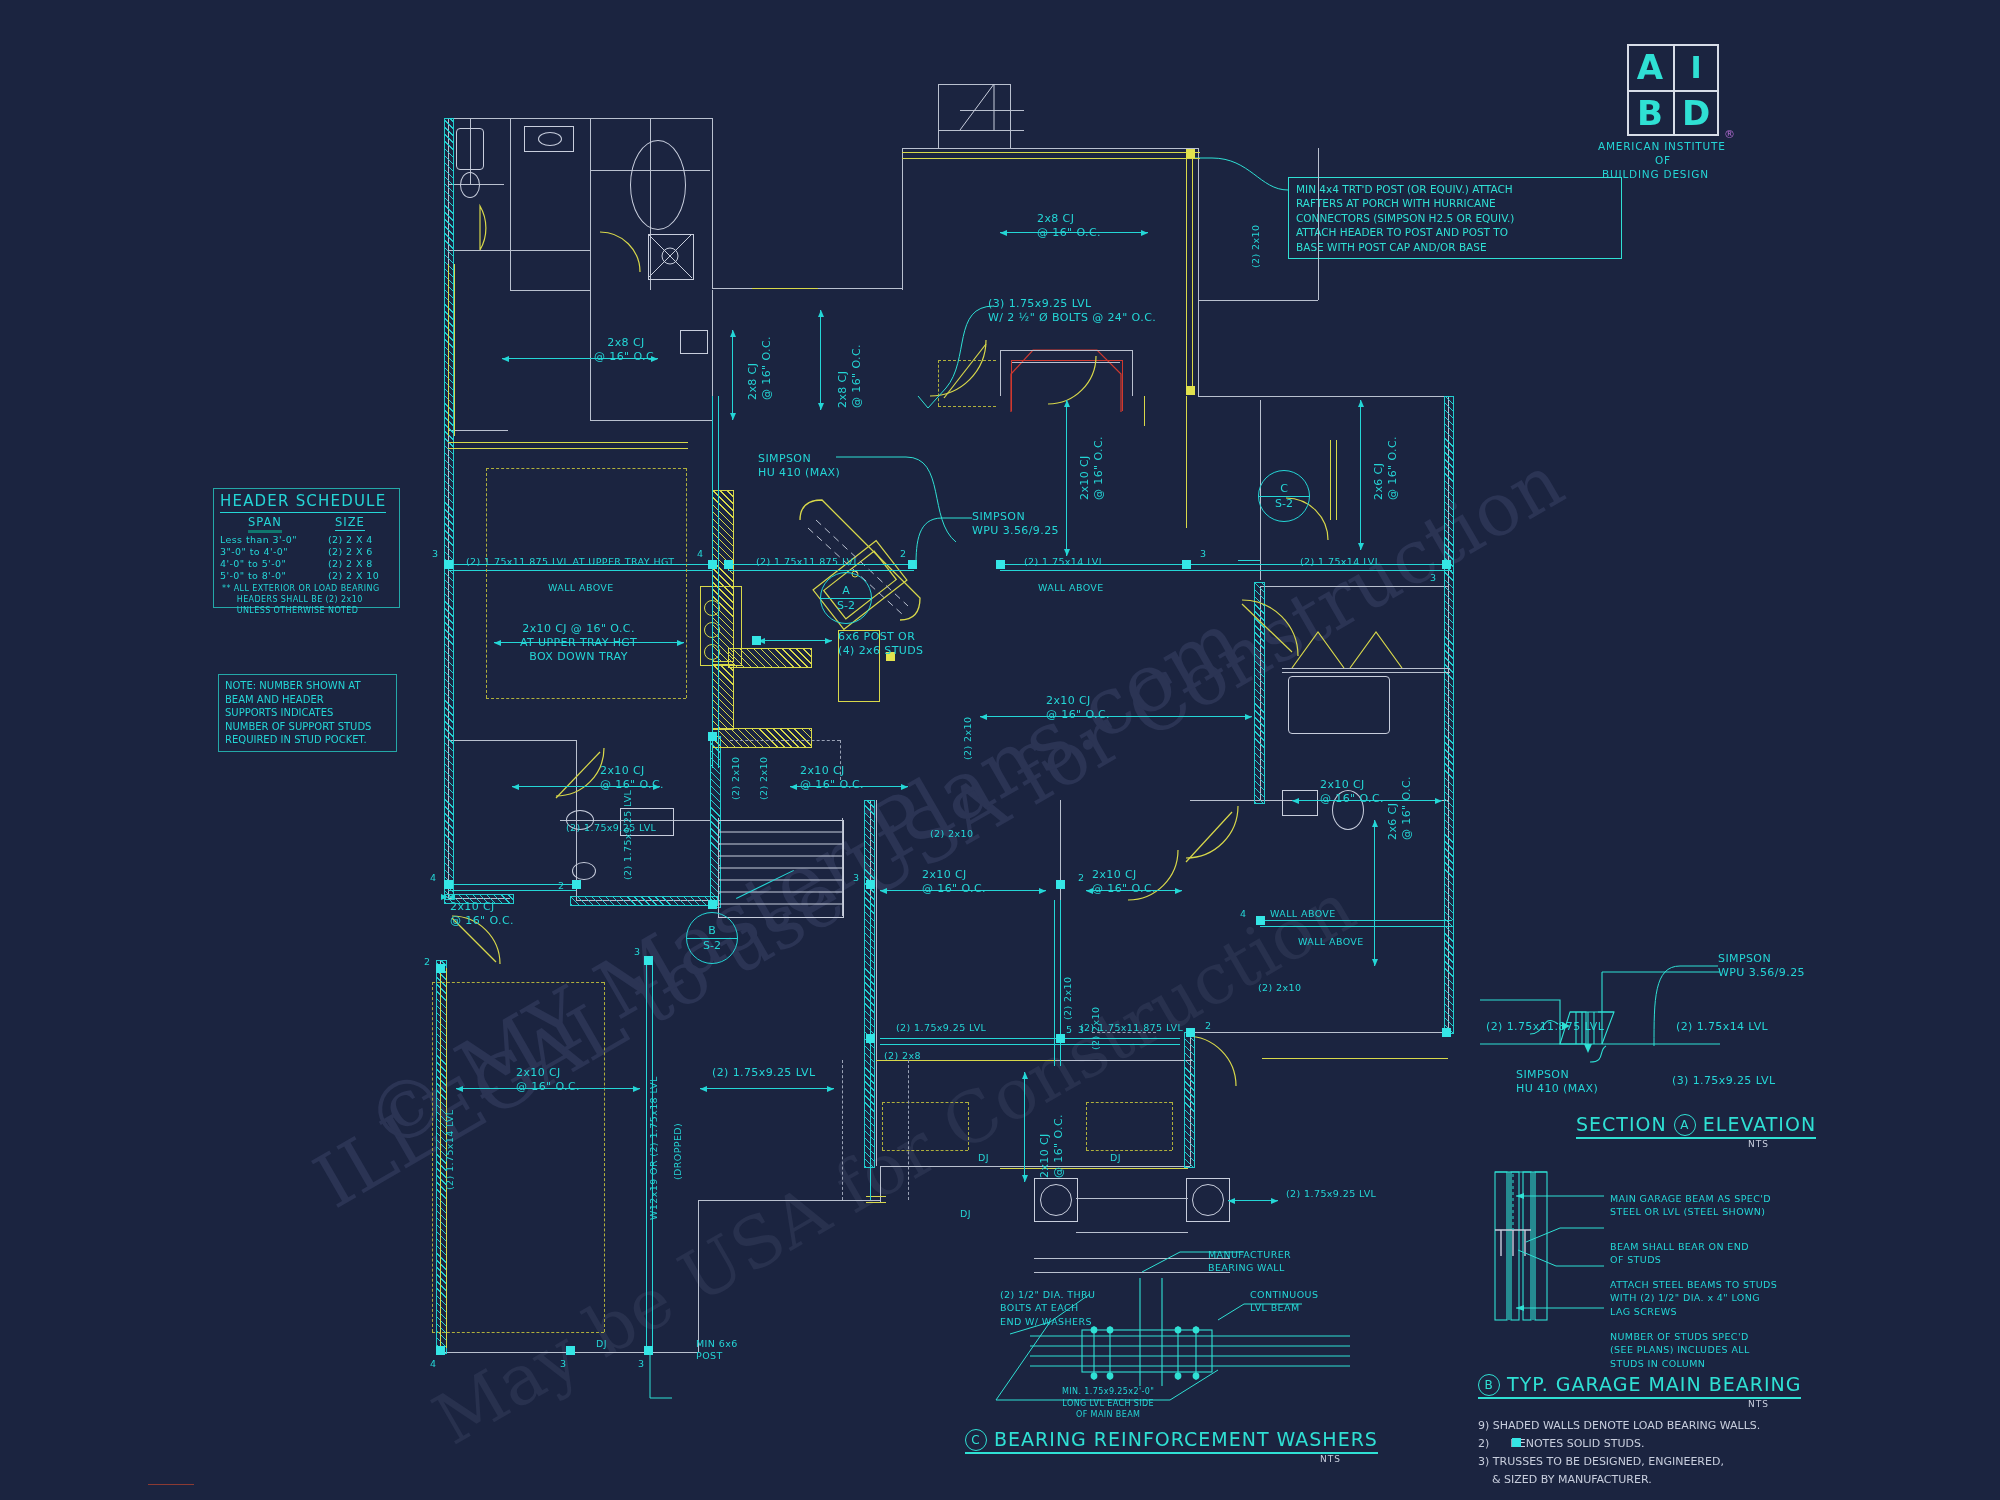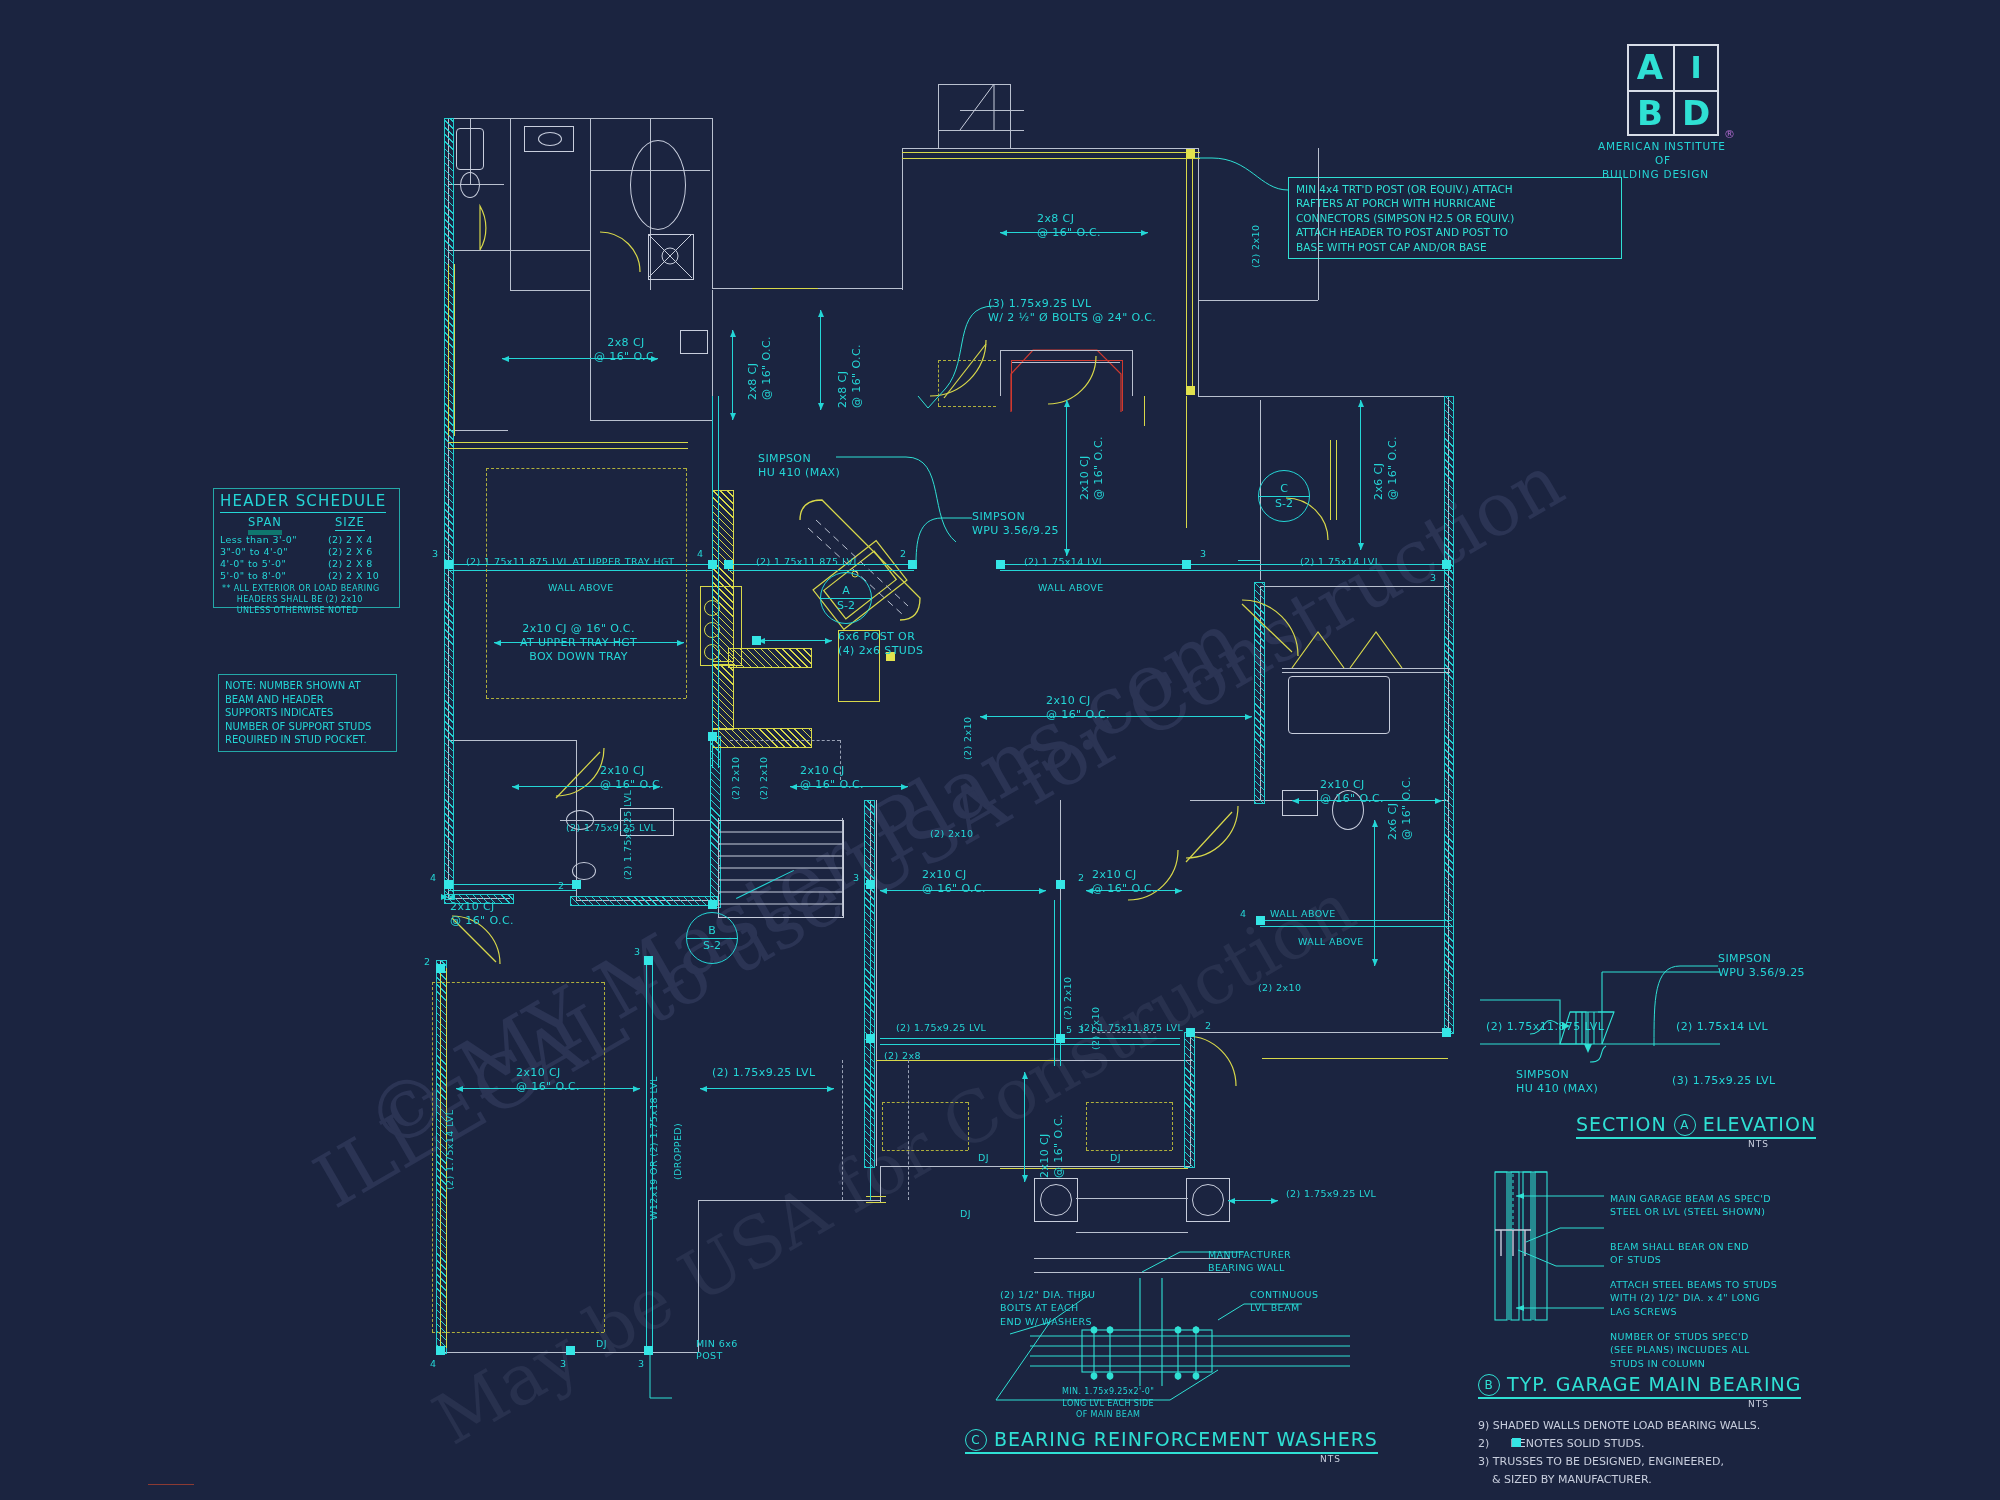--- a/index.html
+++ b/index.html
@@ -107,21 +107,21 @@
 CONNECTORS (SIMPSON H2.5 OR EQUIV.)
 ATTACH HEADER TO POST AND POST TO
 BASE WITH POST CAP AND/OR BASE</div>
 
   <svg style="position:absolute;left:1190px;top:150px;width:120px;height:60px;overflow:visible">
     <path d="M98,40 C70,40 60,8 22,8 L0,8" fill="none" stroke="#2fe0d4" stroke-width="1"></path>
   </svg>
 
   <div class="box" style="left:213px;top:488px;width:185px;height:118px;"></div>
   <div class="txt" style="left:220px;top:492px;font-size:15px;letter-spacing:1.2px;border-bottom:1px solid #24d6d6;padding-bottom:1px;">HEADER SCHEDULE</div>
-  <div class="txt" style="left:248px;top:515px;font-size:11.5px;letter-spacing:1px;border-bottom:5px solid #0f766e;">SPAN</div>
+  <div class="txt" style="left:248px;top:515px;font-size:11.5px;letter-spacing:1px;border-bottom:3px solid #0f766e;">SPAN</div>
   <div class="txt" style="left:335px;top:515px;font-size:11.5px;letter-spacing:1px;border-bottom:1px solid #24d6d6;">SIZE</div>
   <div class="txt sm" style="left:220px;top:534px;">Less than 3'-0"</div>
   <div class="txt sm" style="left:328px;top:534px;">(2) 2 X 4</div>
   <div class="txt sm" style="left:220px;top:546px;">3"-0" to 4'-0"</div>
   <div class="txt sm" style="left:328px;top:546px;">(2) 2 X 6</div>
   <div class="txt sm" style="left:220px;top:558px;">4'-0" to 5'-0"</div>
   <div class="txt sm" style="left:328px;top:558px;">(2) 2 X 8</div>
   <div class="txt sm" style="left:220px;top:570px;">5'-0" to 8'-0"</div>
   <div class="txt sm" style="left:328px;top:570px;">(2) 2 X 10</div>
   <div class="txt xs" style="left:222px;top:584px;line-height:1.35;">** ALL EXTERIOR OR LOAD BEARING

